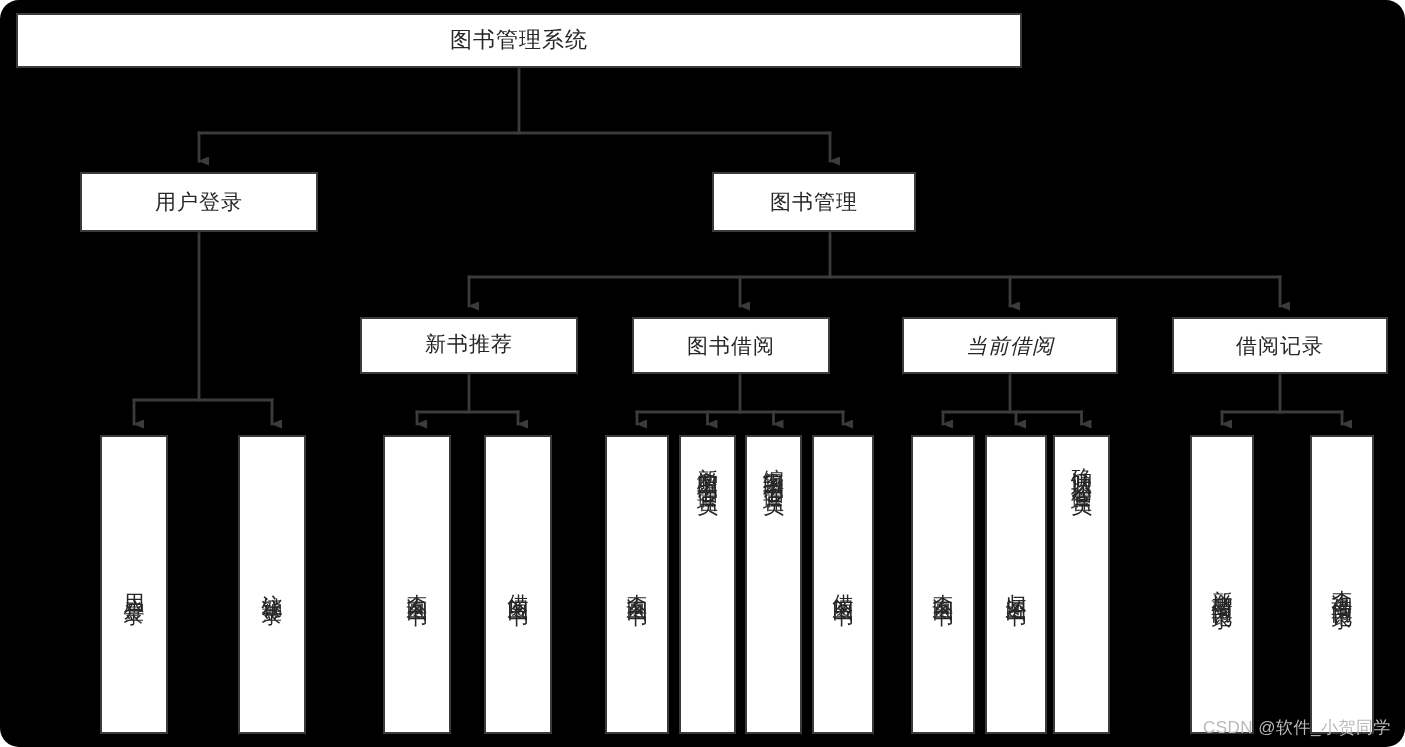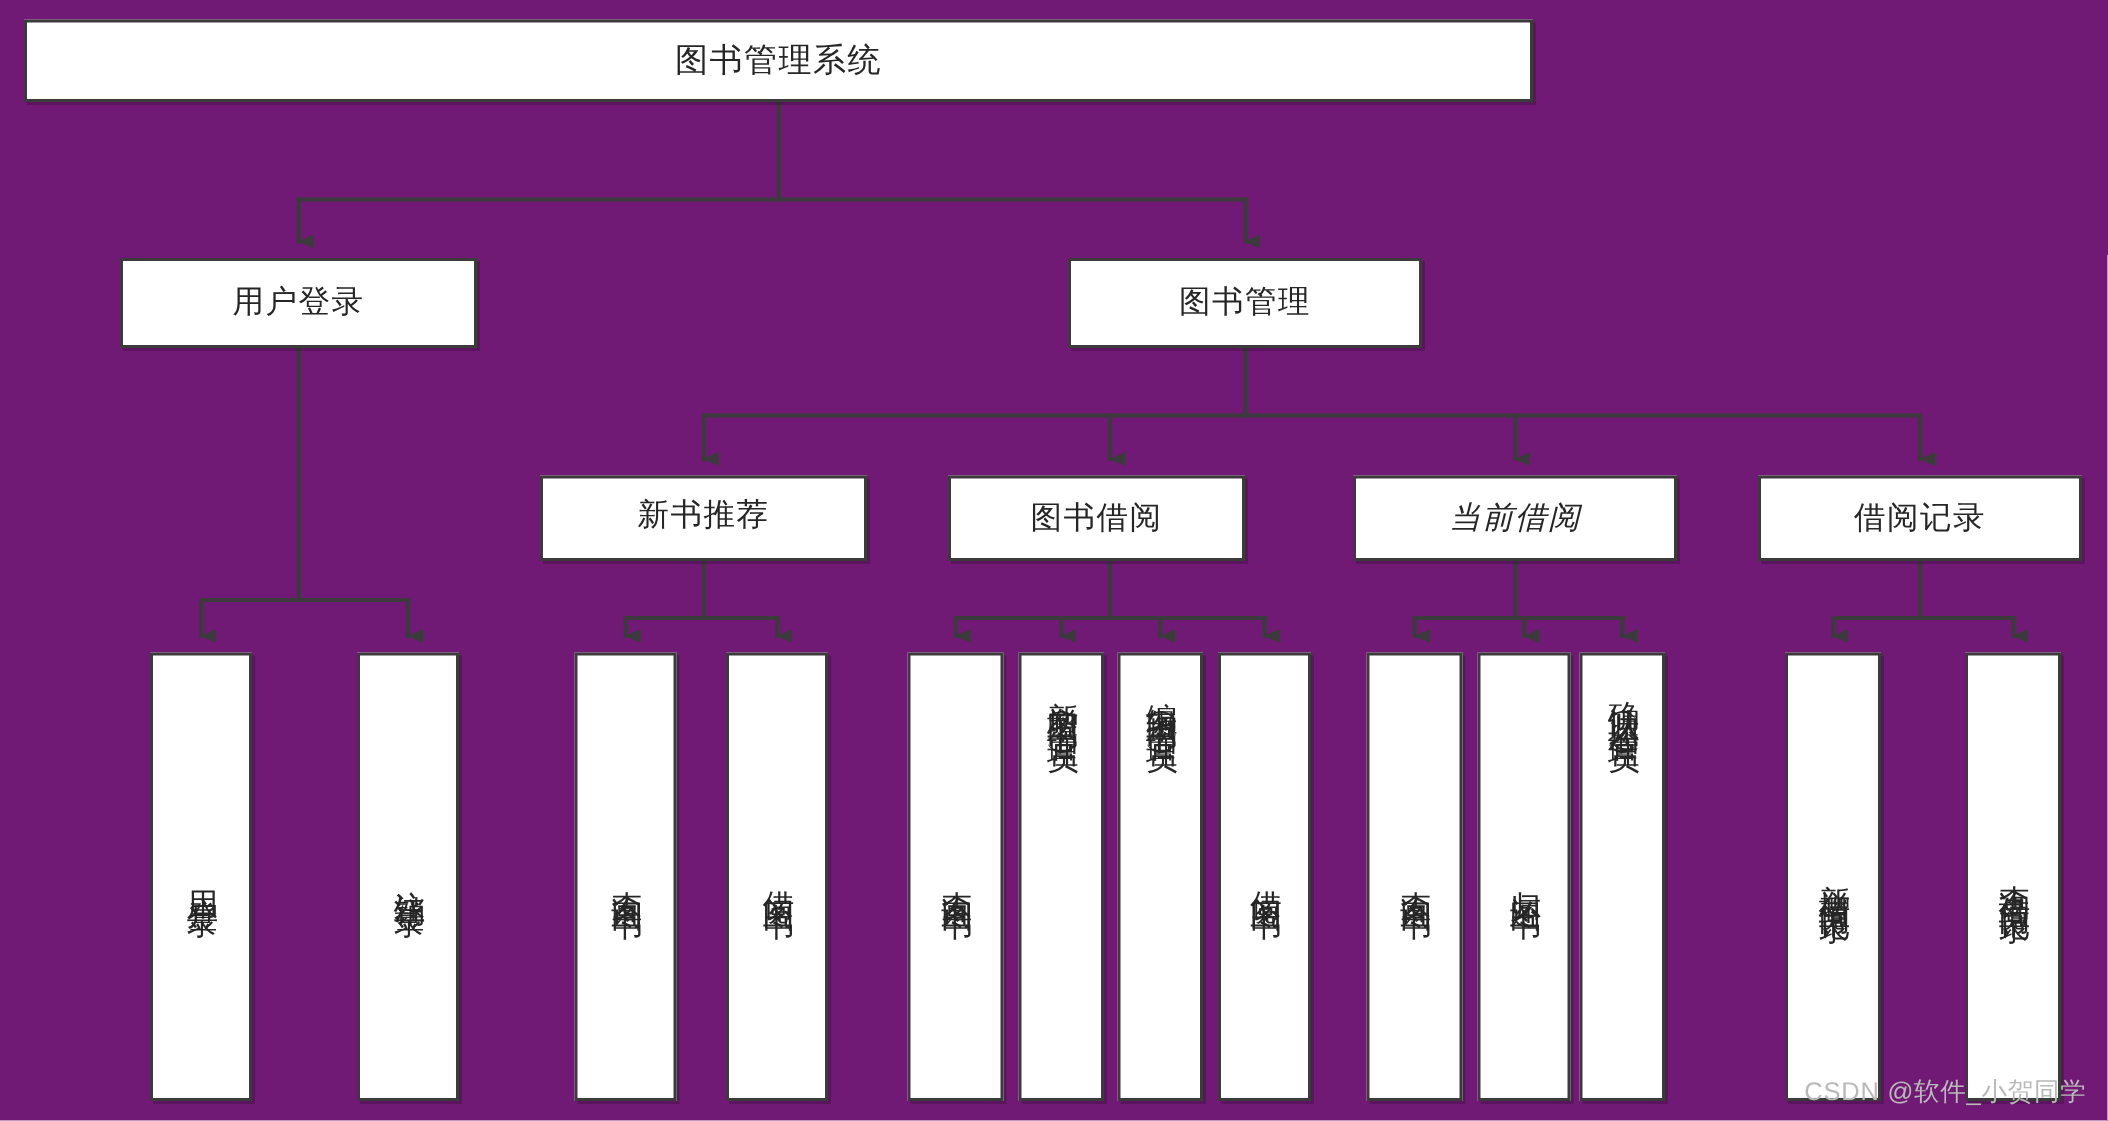--- a/index.html
+++ b/index.html
@@ -4,22 +4,23 @@
 <style>
   html,body{margin:0;padding:0;background:#ffffff;}
   body{
     font-family:"Liberation Sans","DejaVu Sans",sans-serif;
     color:#1a1a1a;
   }
   #stage{
     position:relative;
     width:1405px;
     height:747px;
-    background:#701a75;
+    background:#000000;
     overflow:hidden;
+    border-radius:19px;
   }
   svg#wires{
     position:absolute;
     left:0; top:0;
     width:1405px;
     height:747px;
     pointer-events:none;
   }
   .node{
     position:absolute;
@@ -117,21 +118,21 @@
   </svg>
 
   <div class="node root" id="n-root" style="left: 16px; top: 13px; width: 1006px; height: 55px;">
     <span class="lbl">图书管理系统</span>
   </div>
 
   <div class="node" id="n-user_login" style="left: 80px; top: 172px; width: 238px; height: 60px;">
     <span class="lbl">用户登录</span>
   </div>
 
-  <div class="node" id="n-book_mgmt" style="left: 712px; top: 172px; width: 236px; height: 60px;">
+  <div class="node" id="n-book_mgmt" style="left: 712px; top: 172px; width: 204px; height: 60px;">
     <span class="lbl">图书管理</span>
   </div>
 
   <div class="node" id="n-new_book_rec" style="left: 360px; top: 317px; width: 218px; height: 57px; font-family: Liberation Mono, monospace;">
     <span class="lbl">新书推荐</span>
   </div>
 
   <div class="node" id="n-book_borrow" style="left: 632px; top: 317px; width: 198px; height: 57px;">
     <span class="lbl">图书借阅</span>
   </div>

